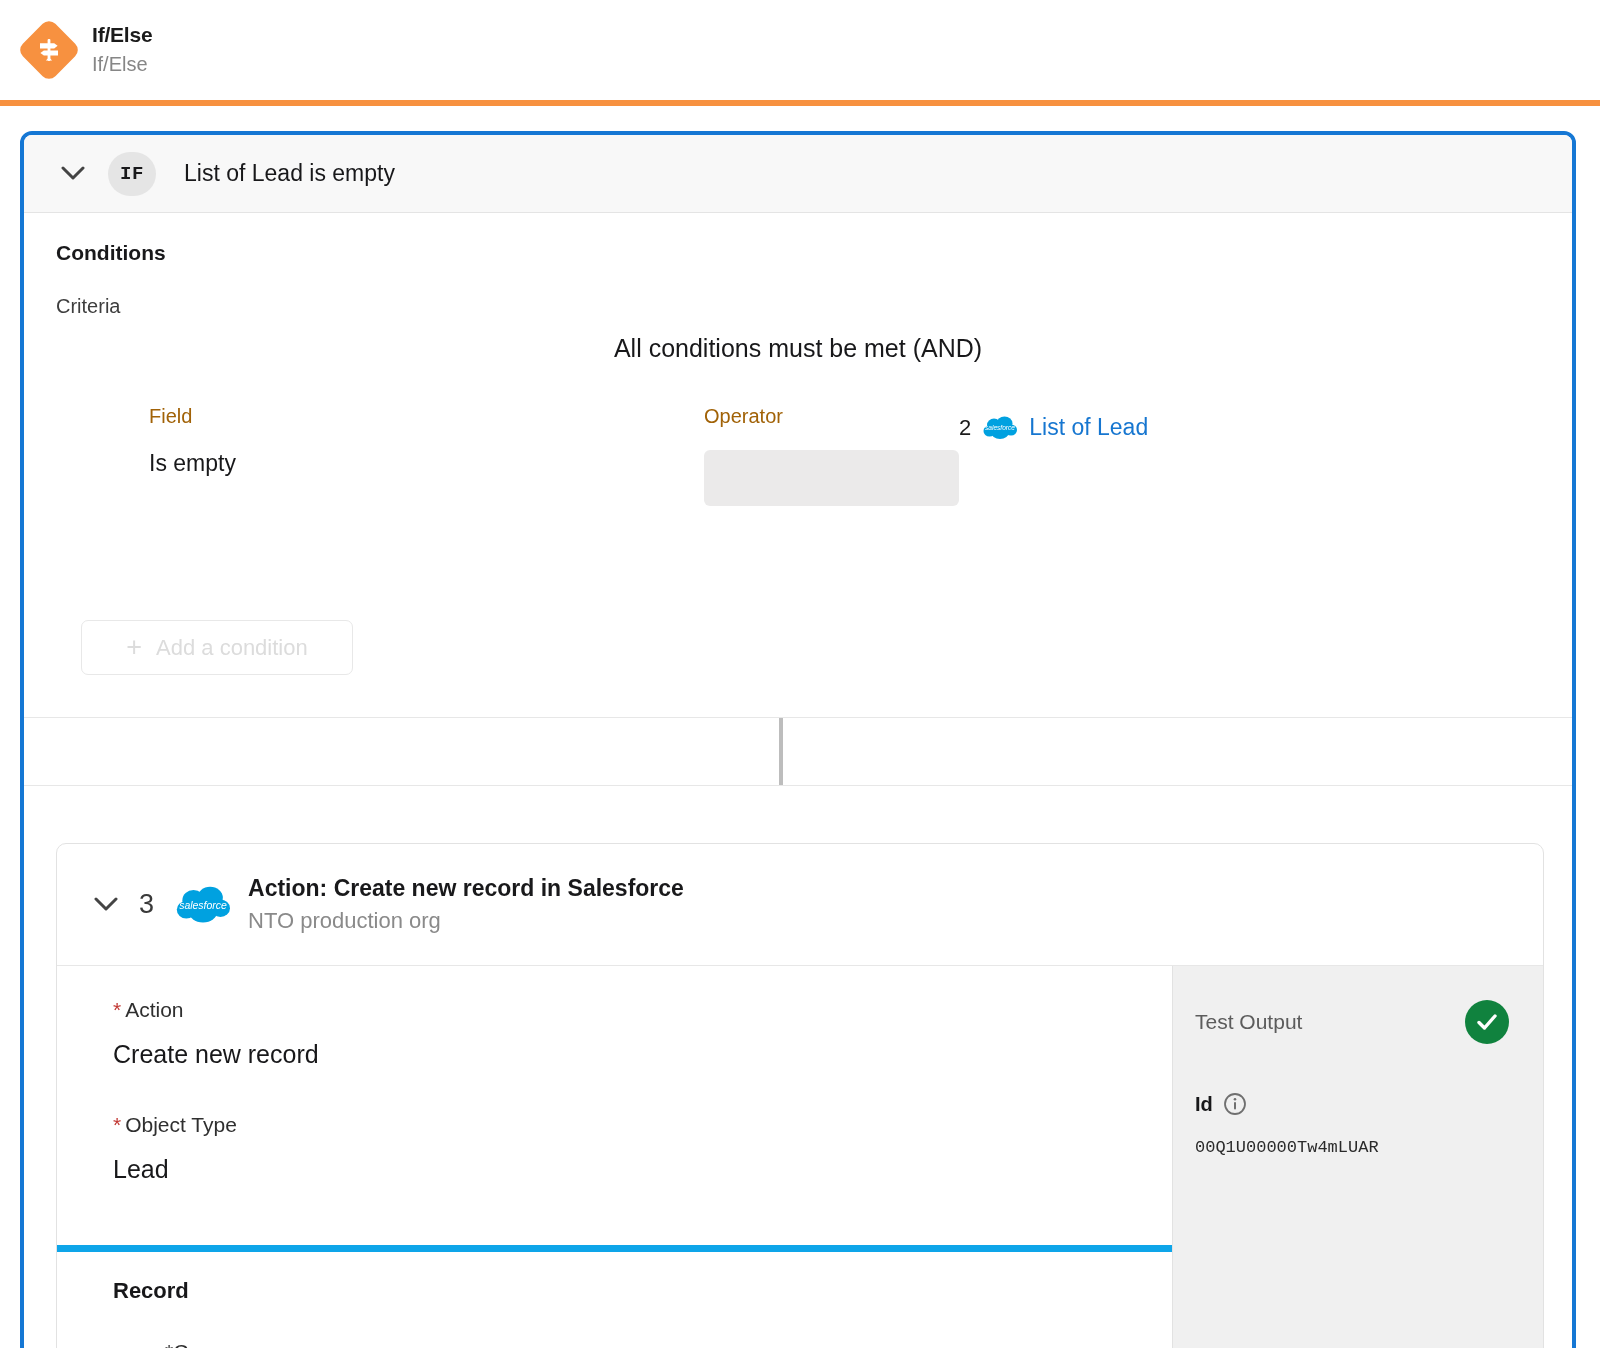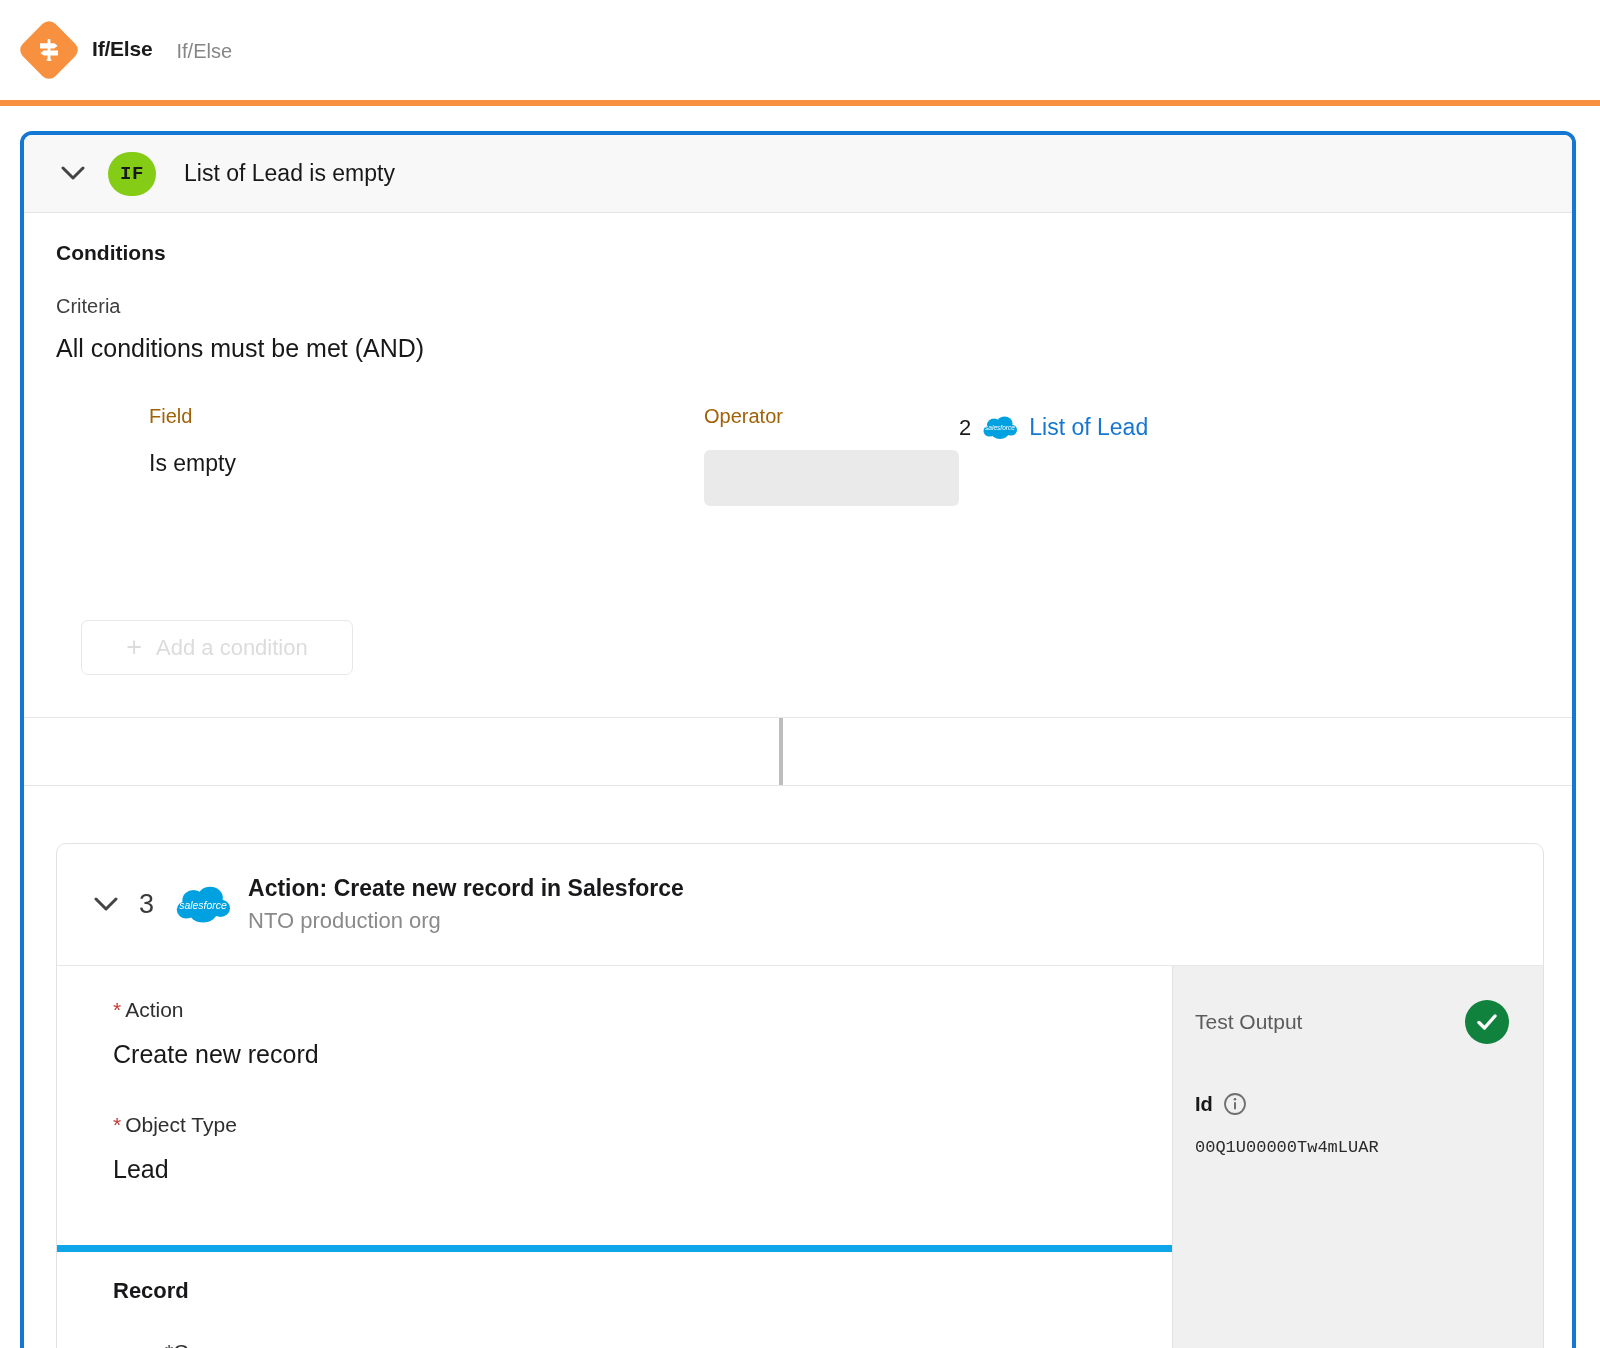--- a/index.html
+++ b/index.html
@@ -25,21 +25,21 @@
     display: flex; align-items: center; justify-content: center;
   }
   .diamond {
     width: 46px; height: 46px;
     background: #f79140;
     border-radius: 9px;
     transform: rotate(45deg);
     display: flex; align-items: center; justify-content: center;
   }
   .diamond svg { transform: rotate(-45deg); }
-  .header-texts { margin-left: 12px; display: flex; flex-direction: row; justify-content: center; gap: 24px; }
+  .header-texts { margin-left: 12px; display: flex; flex-direction: column; justify-content: center; }
   .header-title {
     font-size: 21px; font-weight: bold; color: #1b1b1b; letter-spacing: -0.2px;
     line-height: 1.25;
   }
   .header-sub {
     font-size: 20px; color: #868686; line-height: 1.35; margin-top: 2px;
   }
   .orange-rule {
     position: absolute; left: 0; right: 0; top: 100px;
     height: 6px; background: #f79140;
@@ -66,21 +66,21 @@
     padding-left: 32px;
   }
   .chev {
     width: 34px; height: 34px;
     display: flex; align-items: center; justify-content: center;
     cursor: pointer;
   }
   .if-badge {
     width: 48px; height: 44px;
     margin-left: 18px;
-    background: #84cc16;
+    background: #e5e5e5;
     border-radius: 22px;
     display: flex; align-items: center; justify-content: center;
     font-family: "Liberation Mono", monospace;
     font-size: 19px; font-weight: bold; color: #18181a;
     letter-spacing: 0.5px;
   }
   .if-title {
     margin-left: 28px;
     font-size: 23px; color: #18181a;
   }
@@ -93,21 +93,21 @@
     position: relative;
   }
   .conditions-h {
     font-size: 21px; font-weight: bold; color: #19191b;
     margin-bottom: 30px;
   }
   .criteria-label {
     font-size: 20px; color: #3e3e3e; margin-bottom: 16px;
   }
   .criteria-value {
-    font-size: 25px; color: #18181a; margin-bottom: 42px;
+    font-size: 25px; color: #18181a; margin-bottom: 42px; text-align: center;
   }
 
   .cond-grid {
     display: grid;
     grid-template-columns: 555px 255px 1fr;
     padding-left: 93px;
     padding-right: 65px;
   }
   .col-head {
     font-size: 20px; color: #a16207; margin-bottom: 22px;

